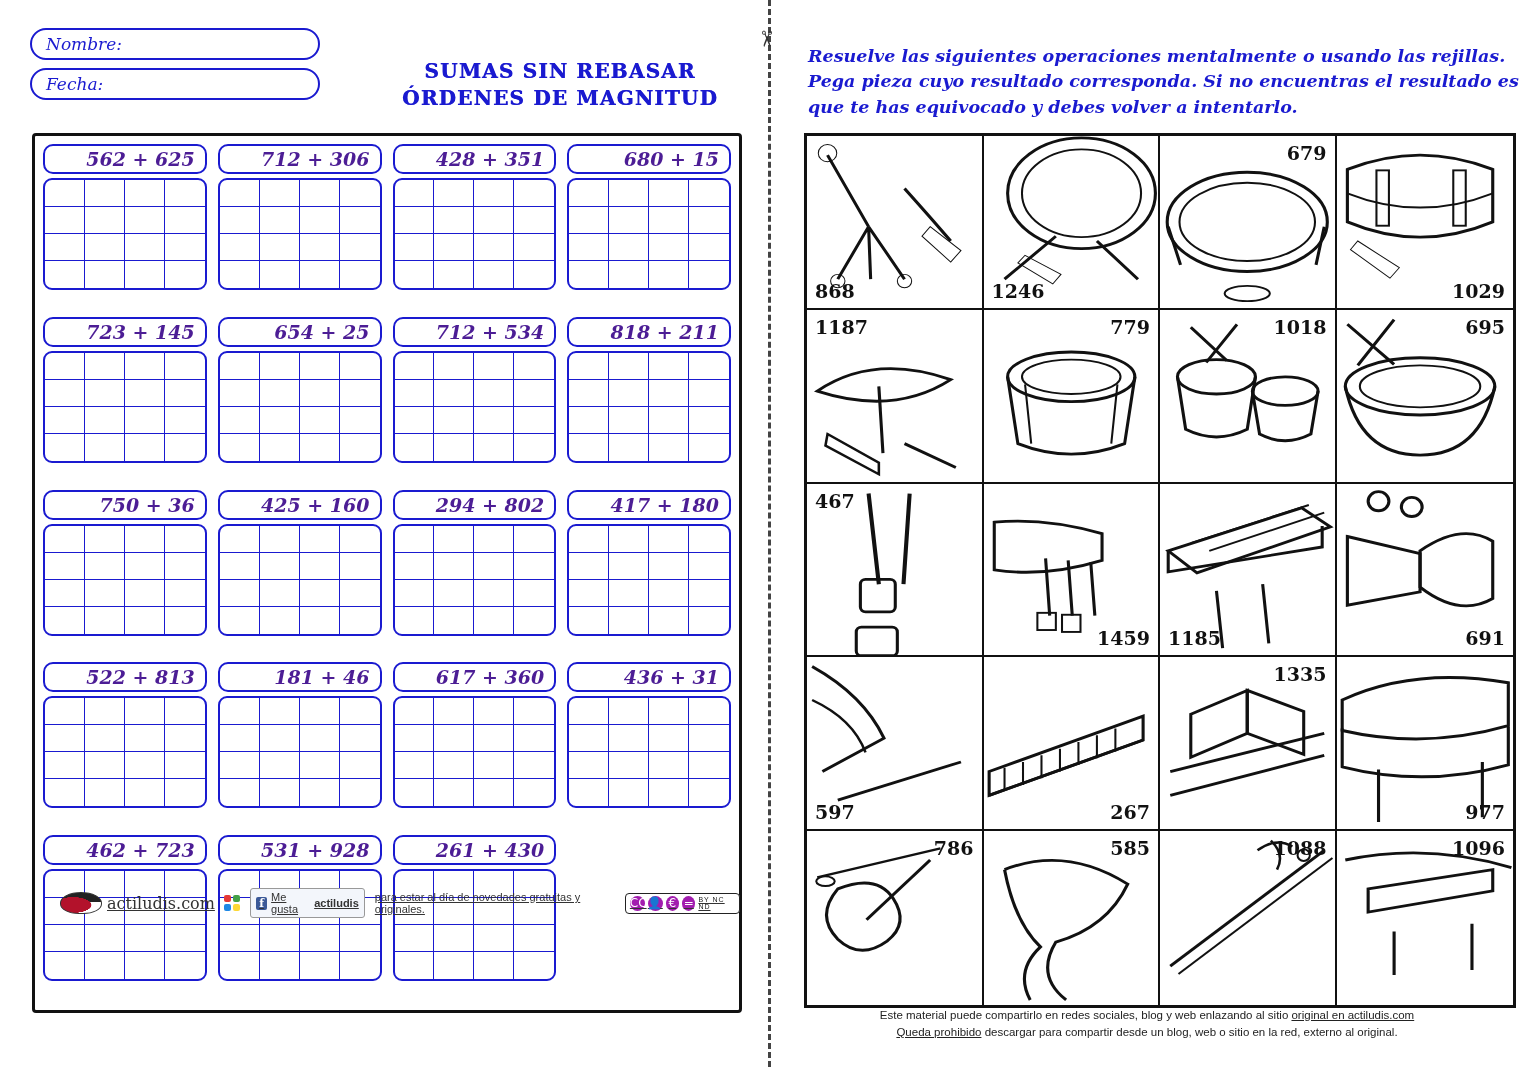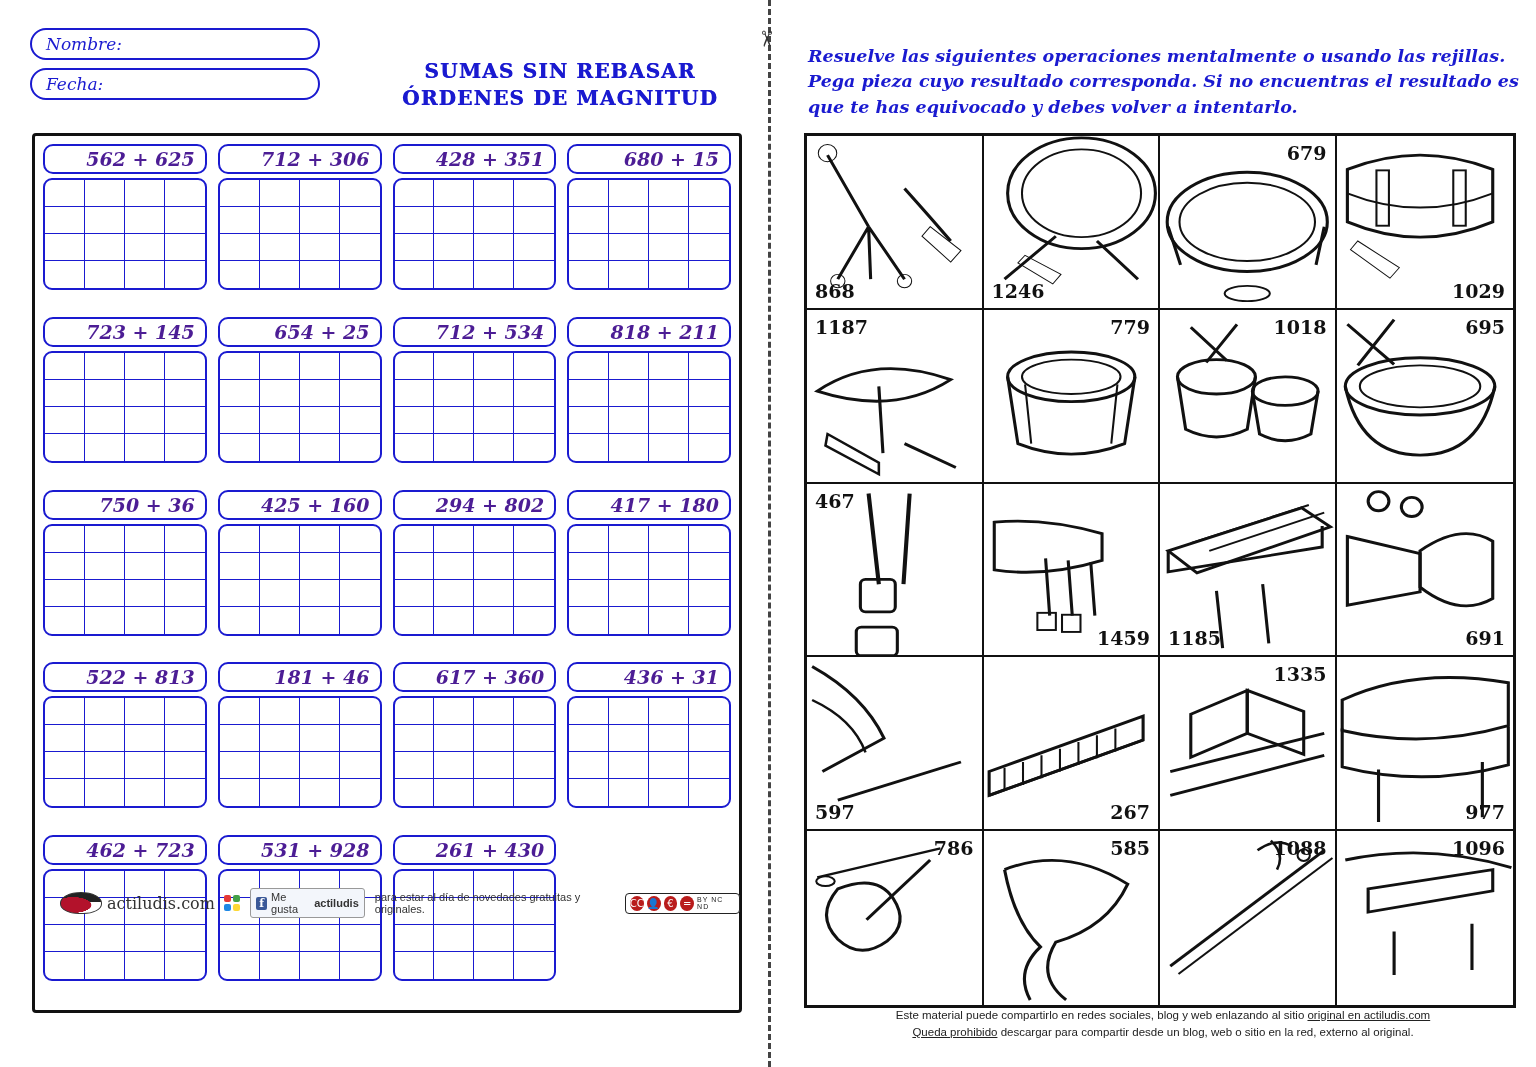--- a/index.html
+++ b/index.html
@@ -126,20 +126,21 @@
     position: absolute;
     bottom: 22px;
     left: 60px;
     width: 680px;
     height: 40px;
     display: flex;
     align-items: center;
     gap: 10px;
     font-size: 11px;
     color: #333;
+    text-decoration: underline;
   }
   .brand {
     display: flex;
     align-items: center;
     gap: 5px;
     font-size: 16px;
     color: #333;
     font-family: "DejaVu Serif", serif;
   }
   .brand-swoosh {
@@ -167,21 +168,21 @@
     font-family: "DejaVu Serif", serif; font-weight: bold; font-size: 11px;
     line-height: 13px; text-align: center; border-radius: 2px;
   }
   .cc-badge {
     display: flex; align-items: center; gap: 3px;
     border: 1.5px solid #222; border-radius: 4px;
     padding: 2px 4px; background: #fff;
   }
   .cc-circle {
     width: 15px; height: 15px; border-radius: 50%;
-    background: #b91c1c; color: #fff; font-size: 10px;
+    background: #a21caf; color: #fff; font-size: 12px;
     text-align: center; line-height: 15px;
     font-family: "DejaVu Sans", sans-serif;
   }
   .cc-sub { font-size: 7px; letter-spacing: 1px; color:#222; }
 
   
   .divider {
     position: absolute;
     left: 768px;
     top: 0;
@@ -255,21 +256,21 @@
   }
   .pn-tl { top: 6px; left: 8px; }
   .pn-tr { top: 6px; right: 8px; }
   .pn-bl { bottom: 6px; left: 8px; }
   .pn-br { bottom: 6px; right: 8px; }
   .art { position: absolute; inset: 0; }
   .art svg { width: 100%; height: 100%; display: block; }
   .right-footer {
     position: absolute;
     bottom: 26px;
-    left: 20px;
+    left: 4px;
     width: 706px;
     text-align: center;
     font-size: 11.5px;
     color: #222;
     line-height: 1.5;
   }
   .u { text-decoration: underline; }
 </style>
 </head>
 <body>

